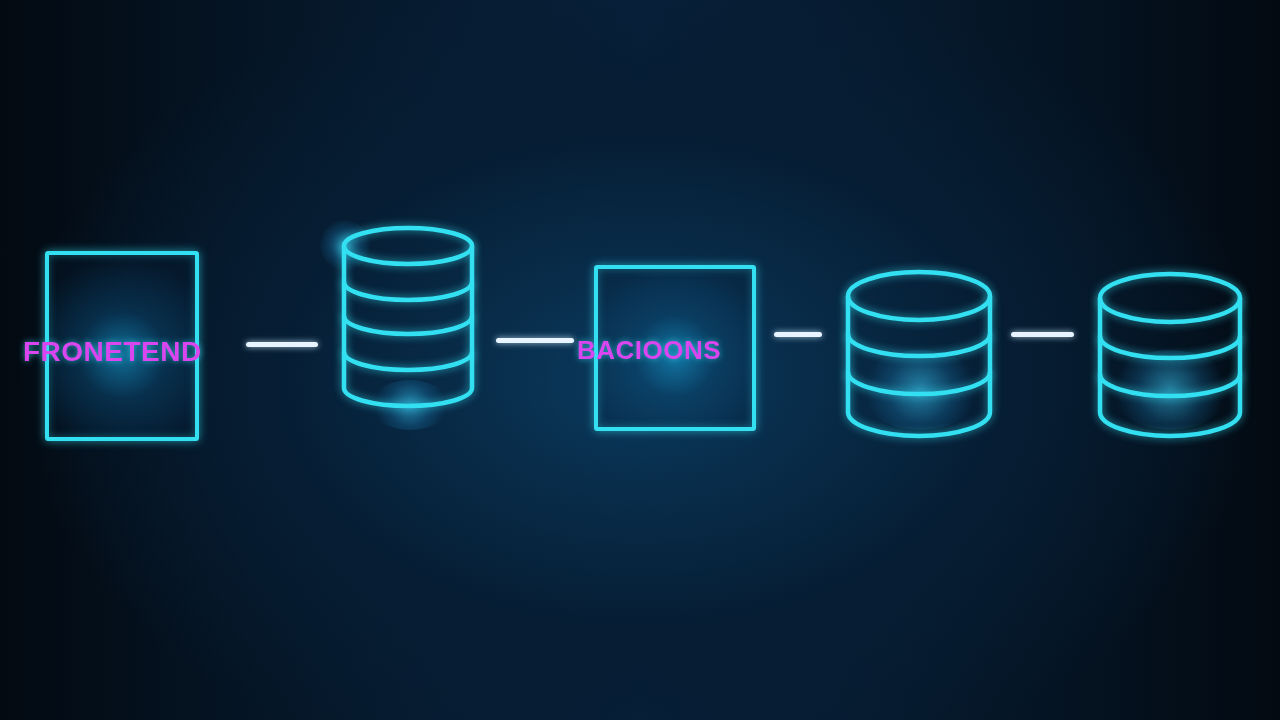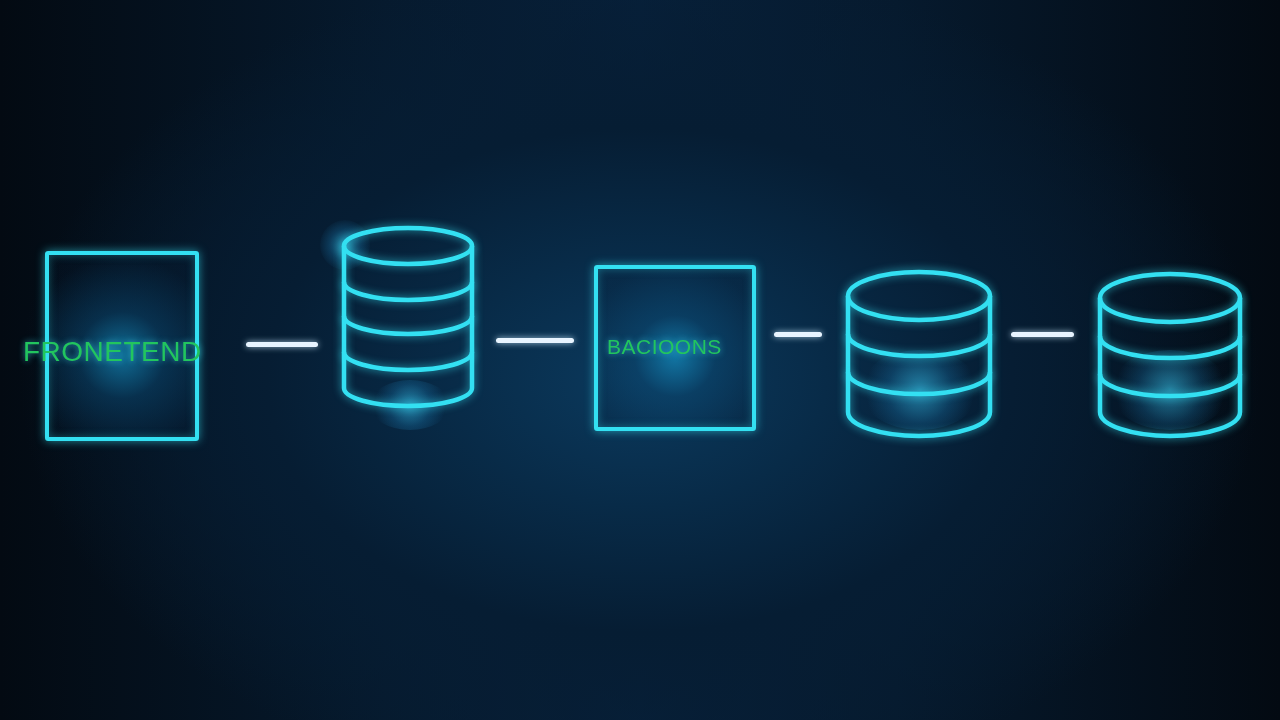--- a/index.html
+++ b/index.html
@@ -15,23 +15,24 @@
         linear-gradient(90deg, #030a12 0%, #061a2e 30%, #07203a 50%, #061a2e 70%, #030a12 100%);
     }
     .node { position: absolute; }
     .box {
       position: absolute; box-sizing: border-box;
       border: 4px solid #33e0f2; border-radius: 3px;
       box-shadow: 0 0 10px rgba(51,224,242,0.6), inset 0 0 8px rgba(51,224,242,0.35);
       background: radial-gradient(circle at 50% 55%, rgba(20,140,190,0.75) 0%, rgba(10,70,110,0.55) 35%, rgba(6,30,55,0.2) 80%);
     }
     .label {
-      position: absolute; color: #22c55e; white-space: nowrap;
+      position: absolute; color: #d946ef; white-space: nowrap;
       text-shadow: 0 0 6px rgba(60,220,240,0.7);
       letter-spacing: 0.5px;
+      font-weight: bold;
     }
     .connector {
       position: absolute; height: 5px; border-radius: 3px;
       background: #e8f4ff;
       box-shadow: 0 0 6px rgba(200,235,255,0.8);
     }
     svg.db { position: absolute; overflow: visible; }
     svg.db .s { fill: none; stroke: #33e0f2; stroke-width: 4.5; filter: drop-shadow(0 0 4px rgba(51,224,242,0.7)); }
     .glow {
       position: absolute; border-radius: 50%;
@@ -59,21 +60,21 @@
     <path class="s" d="M4 58 A64 18 0 0 0 132 58"></path>
     <path class="s" d="M4 92 A64 18 0 0 0 132 92"></path>
     <path class="s" d="M4 128 A64 18 0 0 0 132 128"></path>
   </svg>
 </div>
 
 <div class="connector" style="left:496px;top:338px;width:78px;"></div>
 
 <div class="node" style="left:0;top:0;">
   <div class="box" style="left:594px;top:265px;width:162px;height:166px;"></div>
-  <div class="label" style="left:607px;top:335px;font-size:21px;">BACIOONS</div>
+  <div class="label" style="left:577px;top:335px;font-size:26px;">BACIOONS</div>
 </div>
 
 <div class="connector" style="left:774px;top:332px;width:48px;"></div>
 
 <div class="node" style="left:0;top:0;">
   <div class="glow" style="left:860px;top:350px;width:120px;height:80px;"></div>
   <svg class="db" style="left:844px;top:268px;" width="150" height="172" viewBox="0 0 150 172">
     <ellipse class="s" cx="75" cy="28" rx="71" ry="24"></ellipse>
     <path class="s" d="M4 28 V144 A71 24 0 0 0 146 144 V28"></path>
     <path class="s" d="M4 66 A71 22 0 0 0 146 66"></path>

